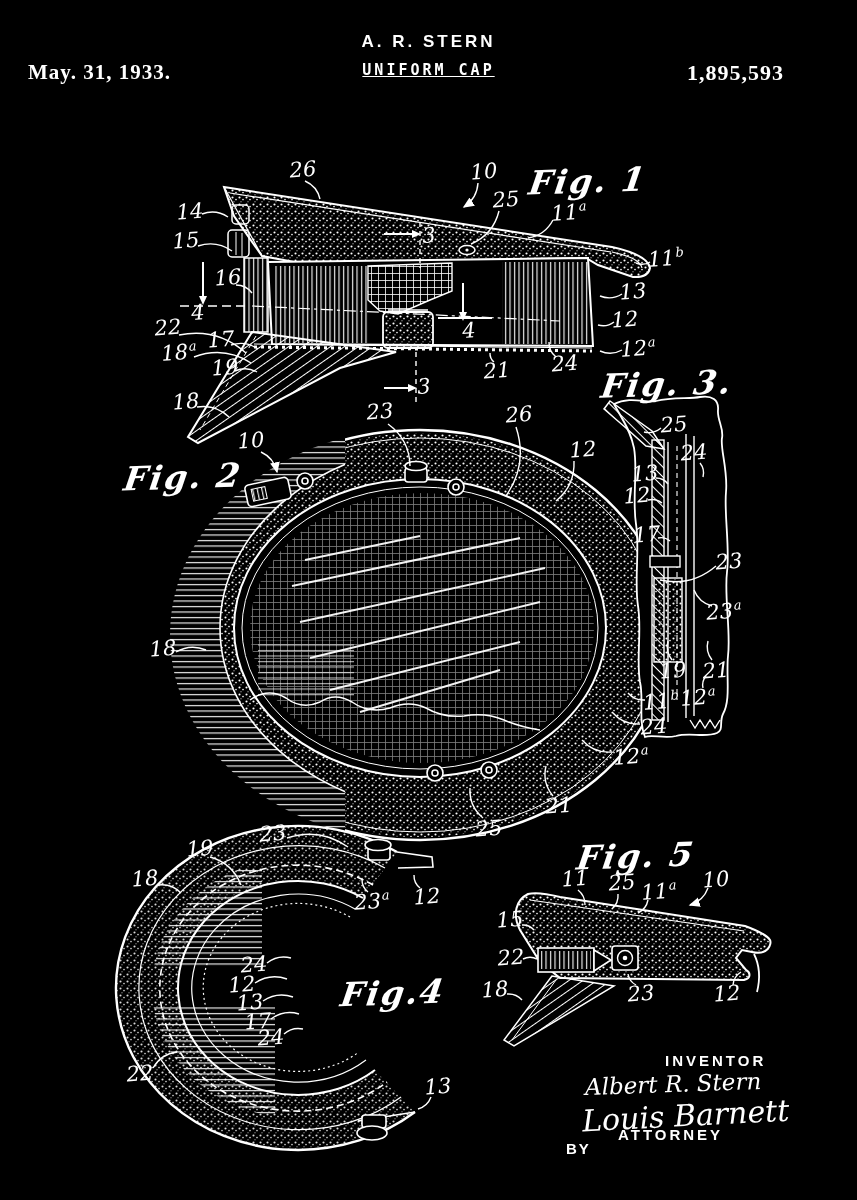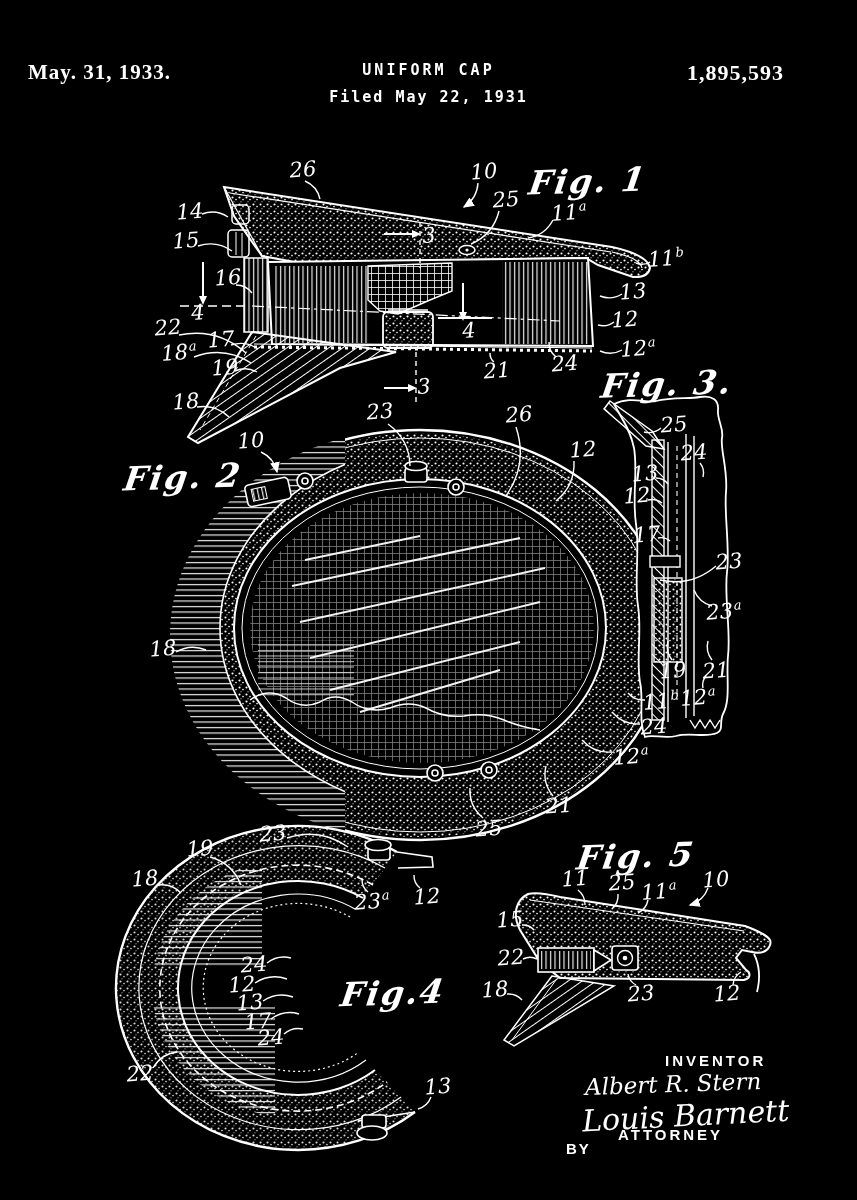--- a/index.html
+++ b/index.html
@@ -5,21 +5,21 @@
   html,body{margin:0;padding:0;background:#000;}
   .poster{position:relative;width:857px;height:1200px;background:#000;overflow:hidden;
           font-family:"Liberation Sans",sans-serif;color:#fff;}
   .abs{position:absolute;}
   svg{position:absolute;left:0;top:0;}
   
   .date{left:28px;top:60px;font:bold 21px "Liberation Serif",serif;letter-spacing:1px;}
   .patnum{right:73px;top:60px;font:bold 22px "Liberation Serif",serif;letter-spacing:1px;}
   .titleblock{left:0;right:0;text-align:center;}
   .inv-name{top:32px;font:bold 17px "Liberation Sans",sans-serif;letter-spacing:3px;}
-  .doc-title{top:61px;font:bold 15px "DejaVu Sans Mono",monospace;letter-spacing:3px;}
+  .doc-title{top:61px;font:bold 15px "DejaVu Sans Mono",monospace;letter-spacing:3px;text-decoration:underline;}
   .filed{top:88px;font:bold 15px "DejaVu Sans Mono",monospace;letter-spacing:2px;}
   
   .figlabel{position:absolute;transform:translate(-50%,-50%) skewX(-10deg) rotate(-2deg);
             font:italic bold 33px "DejaVu Serif",serif;letter-spacing:2px;white-space:nowrap;}
   
   .ref{position:absolute;transform:translate(-50%,-50%) rotate(-4deg);
        font:italic 21px "DejaVu Serif",serif;color:#fff;white-space:nowrap;line-height:1;}
   .ref sup{font-size:13px;margin-left:1px;}
   
   .sig-inventor-label{left:620px;top:1052px;font:bold 15px "Liberation Sans",sans-serif;letter-spacing:3px;margin-left:45px;}
@@ -285,22 +285,22 @@
         <path d="M522,925 Q529.25,924.5 534,930" class="leader"></path>
         <path d="M523,959 Q530,955.5 537,959" class="leader"></path>
         <path d="M507,994 Q516,993.25 522,1000" class="leader"></path>
         <path d="M636,985 Q629.25,981.5 628,974" class="leader"></path>
         <path d="M733,985 Q733.75,976.5 741,972" class="leader"></path>
       </g>
   </svg>
 
   <div class="abs date">May. 31, 1933.</div>
   <div class="abs patnum">1,895,593</div>
+  <div class="abs titleblock inv-name">A. R. STERN</div>
   <div class="abs titleblock doc-title">UNIFORM CAP</div>
-  <div class="abs titleblock filed">Filed May 22, 1931</div>
 
   <div class="figlabel" style="left:588px;top:181px;">Fig. 1</div>
   <div class="figlabel" style="left:183px;top:477px;">Fig. 2</div>
   <div class="figlabel" style="left:667px;top:384px;">Fig. 3.</div>
   <div class="figlabel" style="left:393px;top:993px;">Fig.4</div>
   <div class="figlabel" style="left:636px;top:856px;">Fig. 5</div>
 
   <div id="annotation-layer">
       <span class="ref" style="left: 303px; top: 170px;">26</span>
       <span class="ref" style="left: 484px; top: 172px;">10</span>

